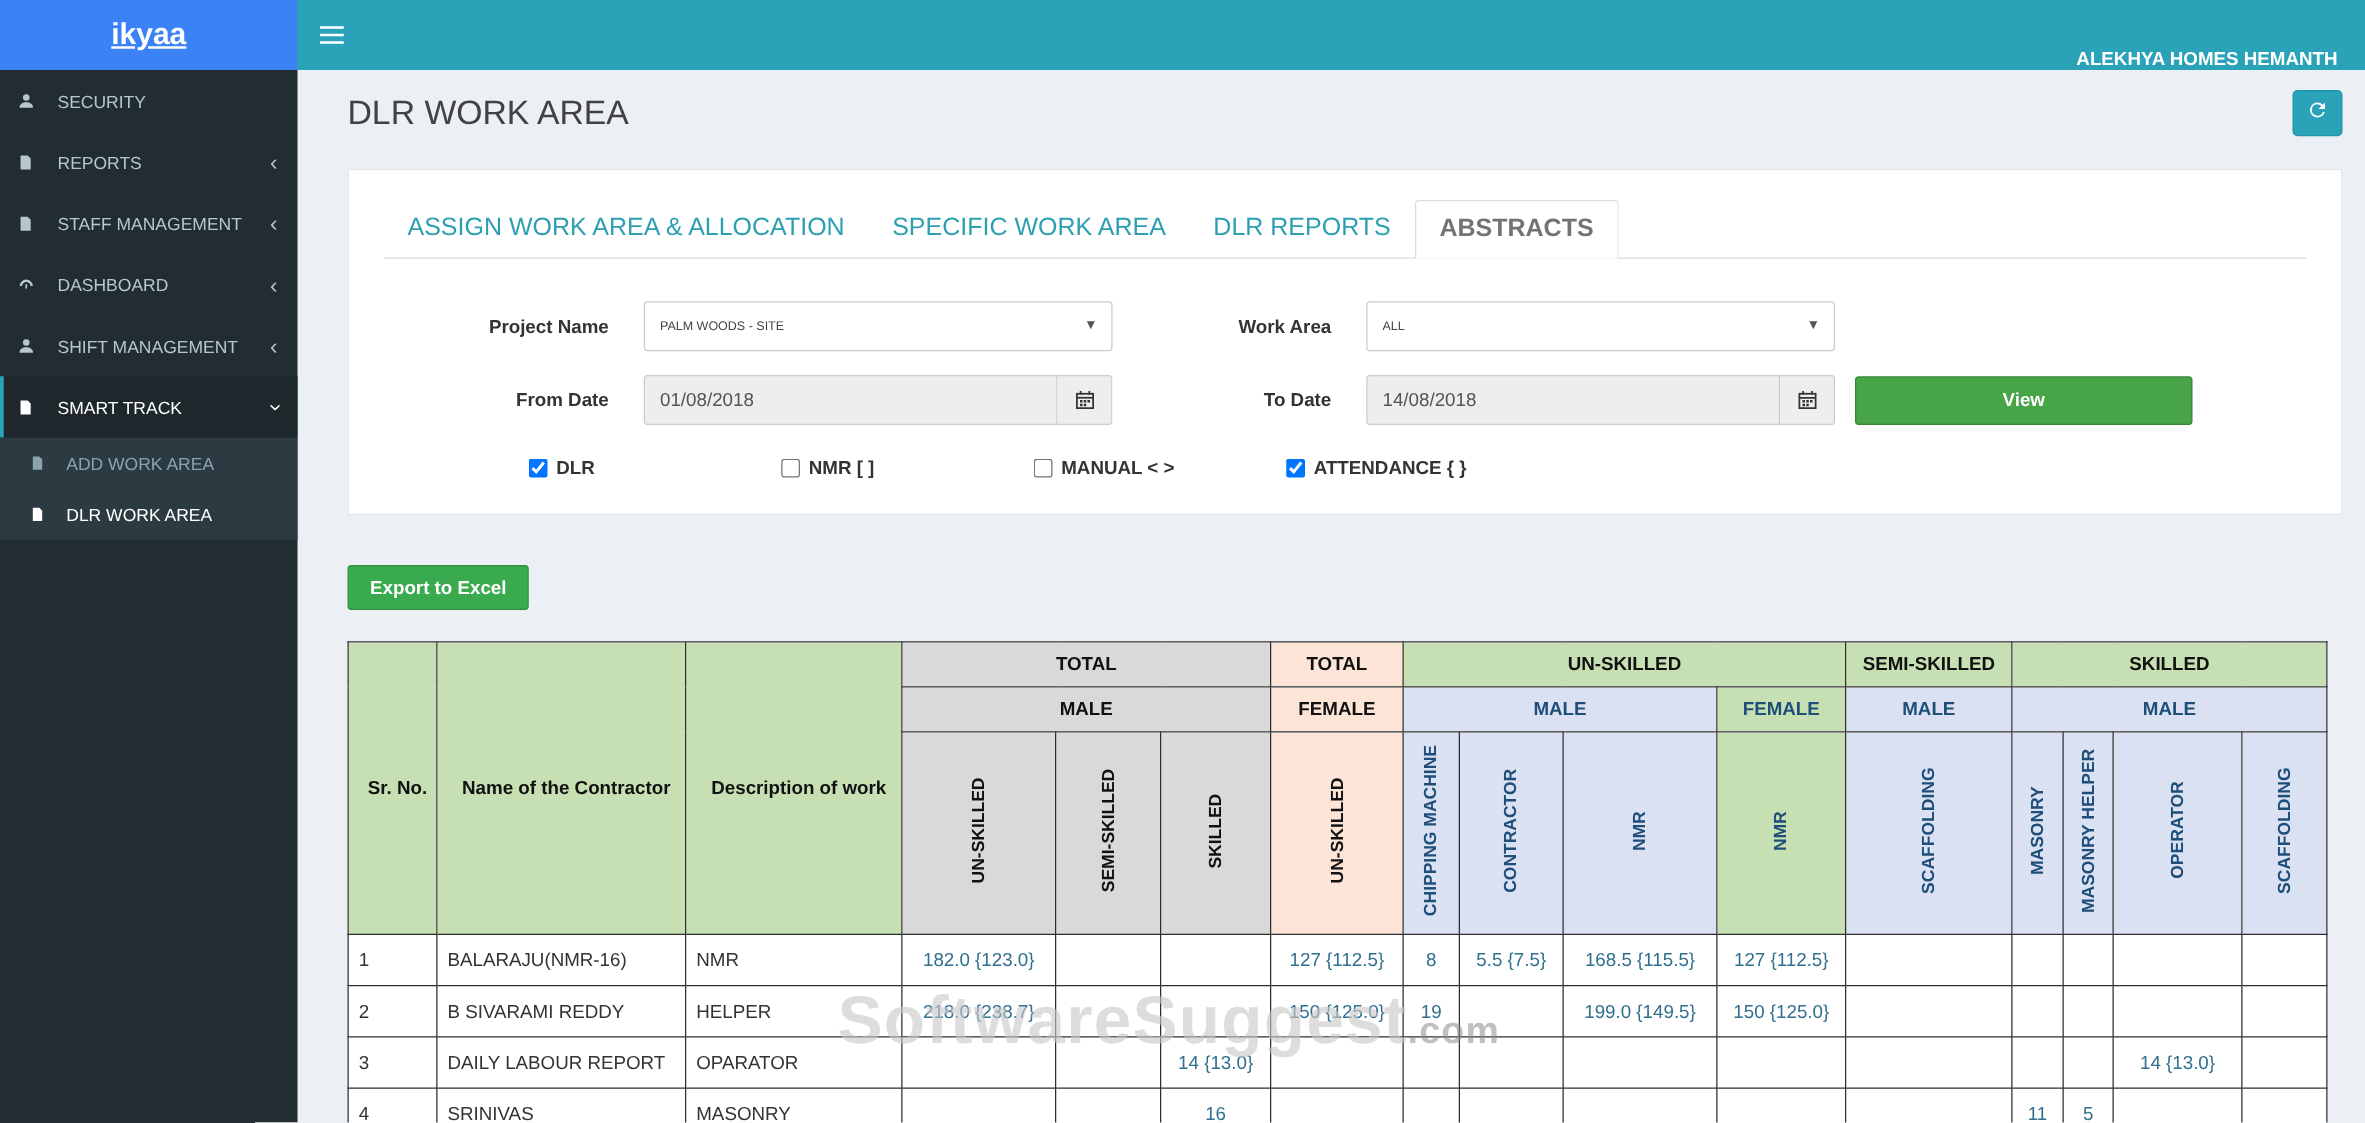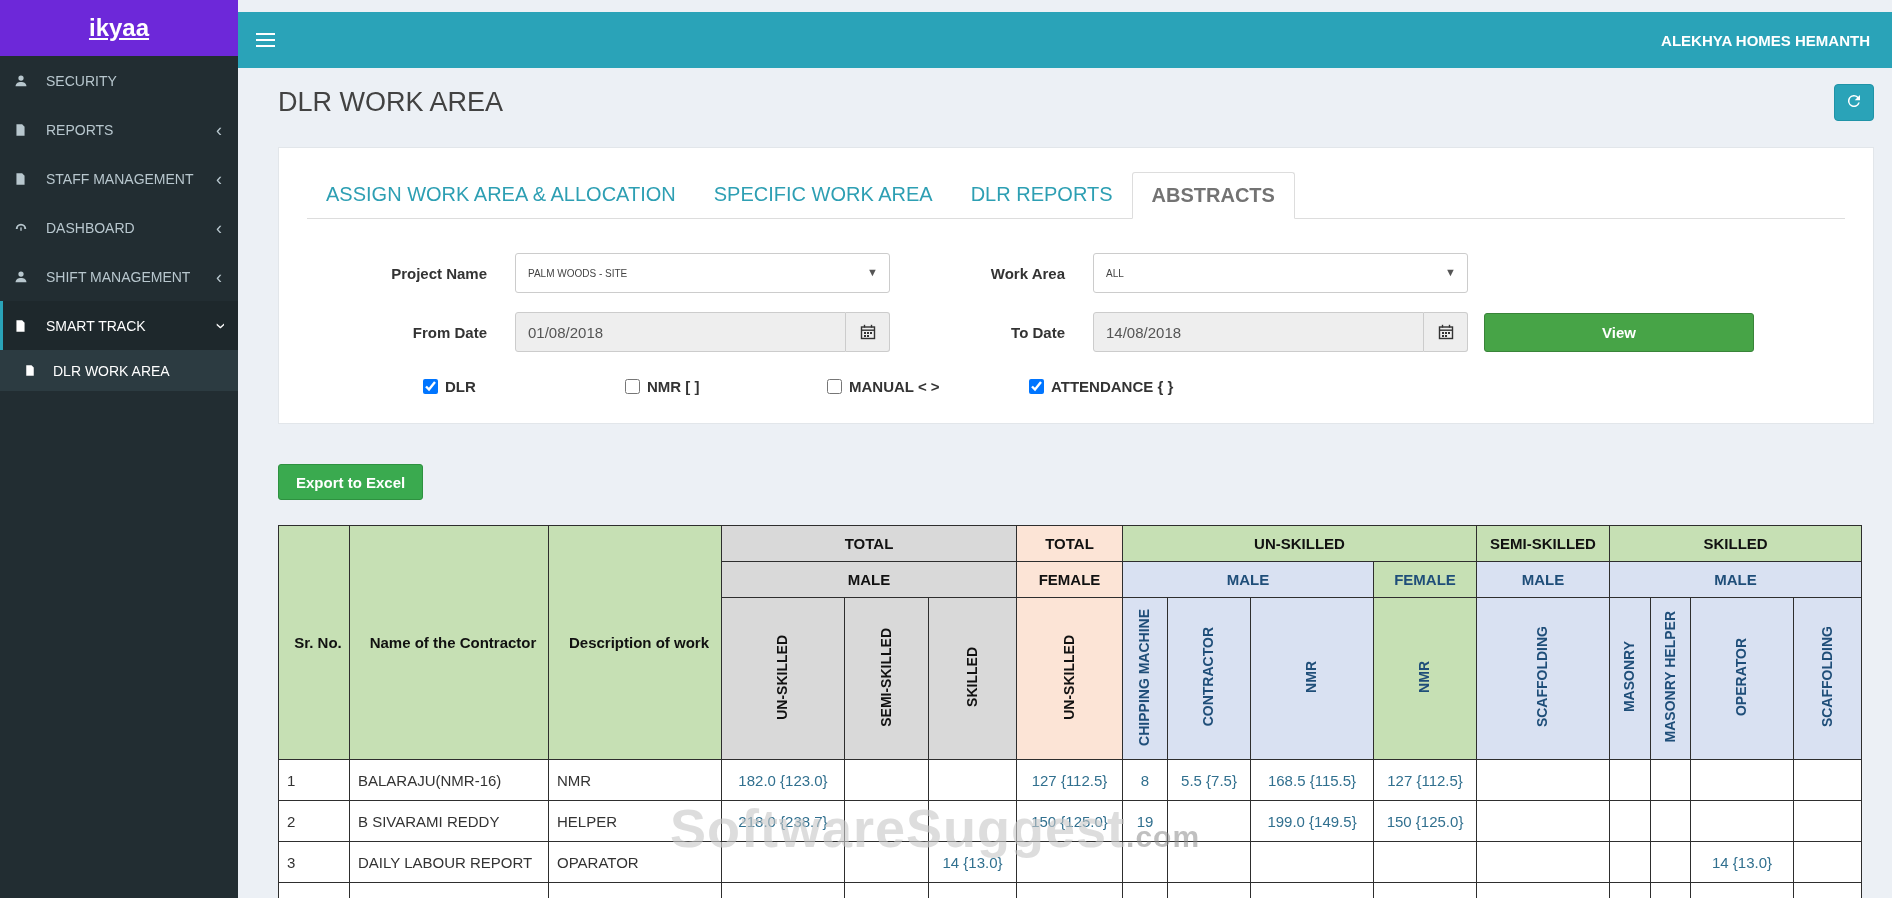--- a/index.html
+++ b/index.html
@@ -2,36 +2,36 @@
 <html><head>
 <meta charset="utf-8">
 <style>
   * { margin:0; padding:0; box-sizing:border-box; }
   html,body { width:1892px; height:898px; overflow:hidden; }
   body { font-family:"Liberation Sans","DejaVu Sans",sans-serif; background:#ecf0f5; }
   .app { display:flex; width:100%; height:100%; }
 
   
   .sidebar { width:238px; min-width:238px; background:#222d32; display:flex; flex-direction:column; }
-  .logo { height:56px; background:#6d28d9; display:flex; align-items:center; justify-content:center; cursor:pointer; }
+  .logo { height:56px; background:#3b82f6; display:flex; align-items:center; justify-content:center; cursor:pointer; }
   .logo-text { color:#fff; font-size:24px; font-weight:bold; text-decoration:underline; }
   .menu { list-style:none; }
   .menu-item { display:flex; align-items:center; height:49px; padding:0 14px; color:#b8c7ce; font-size:14px; cursor:pointer; position:relative; }
   .menu-item .mi-icon { width:24px; margin-right:8px; display:flex; align-items:center; }
   .menu-item .chev { position:absolute; right:16px; font-size:18px; line-height:1; }
   .chev.down { transform:rotate(-90deg); }
   .menu-item.active { background:#1e282c; color:#fff; border-left:3px solid #2aa3b8; padding-left:11px; }
   .submenu { background:#2c3b41; list-style:none; }
   .submenu-item { display:flex; align-items:center; height:41px; padding:0 14px 0 24px; color:#8aa4af; font-size:14px; cursor:pointer; }
   .submenu-item .mi-icon { width:22px; margin-right:7px; display:flex; align-items:center; }
   .submenu-item.active { color:#fff; }
 
   
   .main { flex:1; display:flex; flex-direction:column; min-width:0; }
-  .topbar { height:56px; background:#2aa3b8; display:flex; align-items:center; justify-content:space-between;margin-top:12px; }
+  .topbar { height:56px; background:#2aa3b8; display:flex; align-items:flex-end; justify-content:space-between; }
   .hamburger { width:54px; height:56px; display:flex; flex-direction:column; align-items:center; justify-content:center; gap:4px; cursor:pointer; }
   .hamburger i { display:block; width:19px; height:2px; background:#fff; }
   .user-name { color:#fff; font-size:15px; font-weight:bold; padding-right:22px; cursor:pointer; }
 
   .content { flex:1; padding:16px 20px 0 40px; }
   .page-header { display:flex; justify-content:space-between; align-items:center; margin-bottom:26px; width:1596px; }
   .page-title { font-size:27px; color:#424242; font-weight:500; }
   .refresh-btn { width:40px; height:37px; background:#2aa3b8; border:1px solid #1f93a7; border-radius:4px; display:flex; align-items:center; justify-content:center; cursor:pointer; }
 
   
@@ -140,20 +140,28 @@
         <span class="mi-icon">
           <svg viewBox="0 0 16 16" width="13" height="14">
               <path d="M3 1h7l3 3v11H3z" fill="currentColor"></path>
             </svg>
         </span>
         <span>SMART TRACK</span>
         <span class="chev down">‹</span>
       </li>
     </ul>
     <ul class="submenu">
+      <li class="submenu-item">
+        <span class="mi-icon">
+          <svg viewBox="0 0 16 16" width="12" height="13">
+              <path d="M3 1h7l3 3v11H3z" fill="currentColor"></path>
+            </svg>
+        </span>
+        <span>ADD WORK AREA</span>
+      </li>
       <li class="submenu-item active">
         <span class="mi-icon">
           <svg viewBox="0 0 16 16" width="12" height="13">
               <path d="M3 1h7l3 3v11H3z" fill="currentColor"></path>
             </svg>
         </span>
         <span>DLR WORK AREA</span>
       </li>
     </ul>
   </div>

